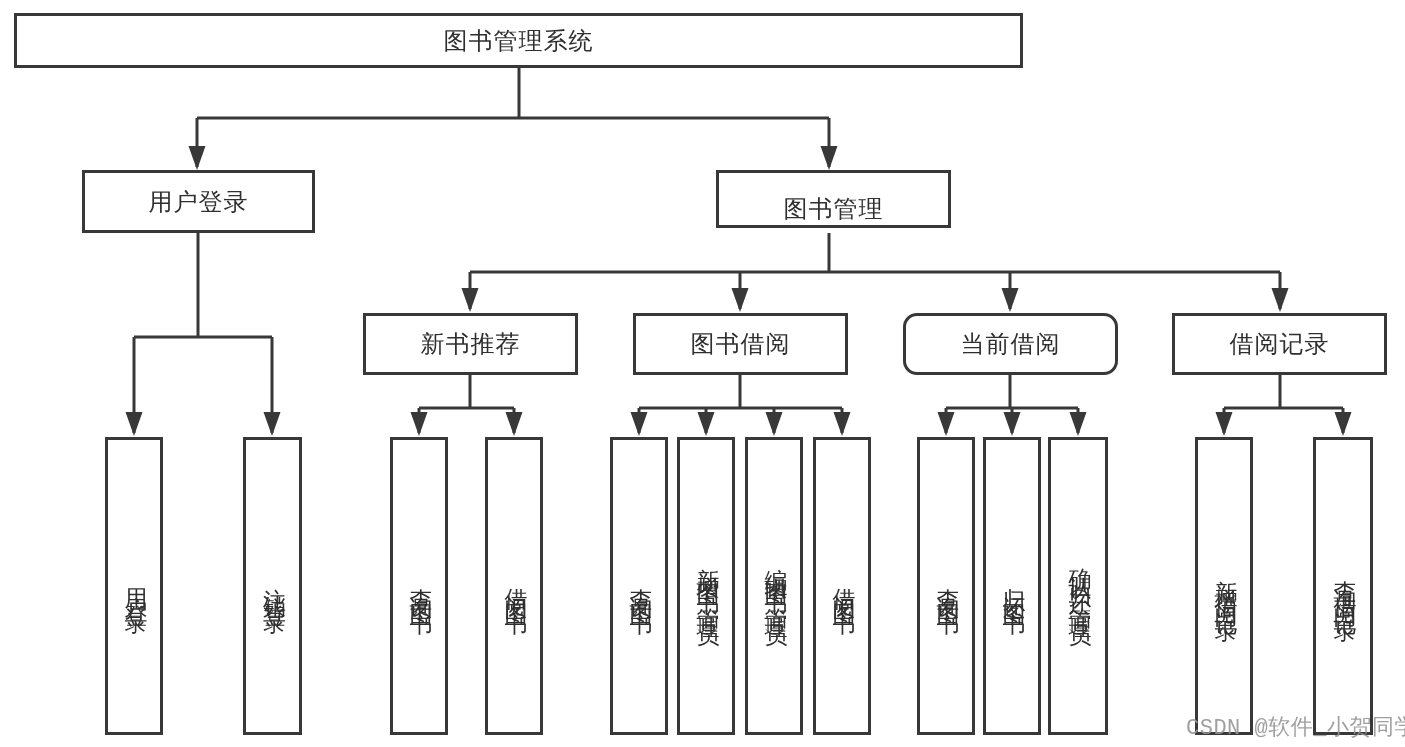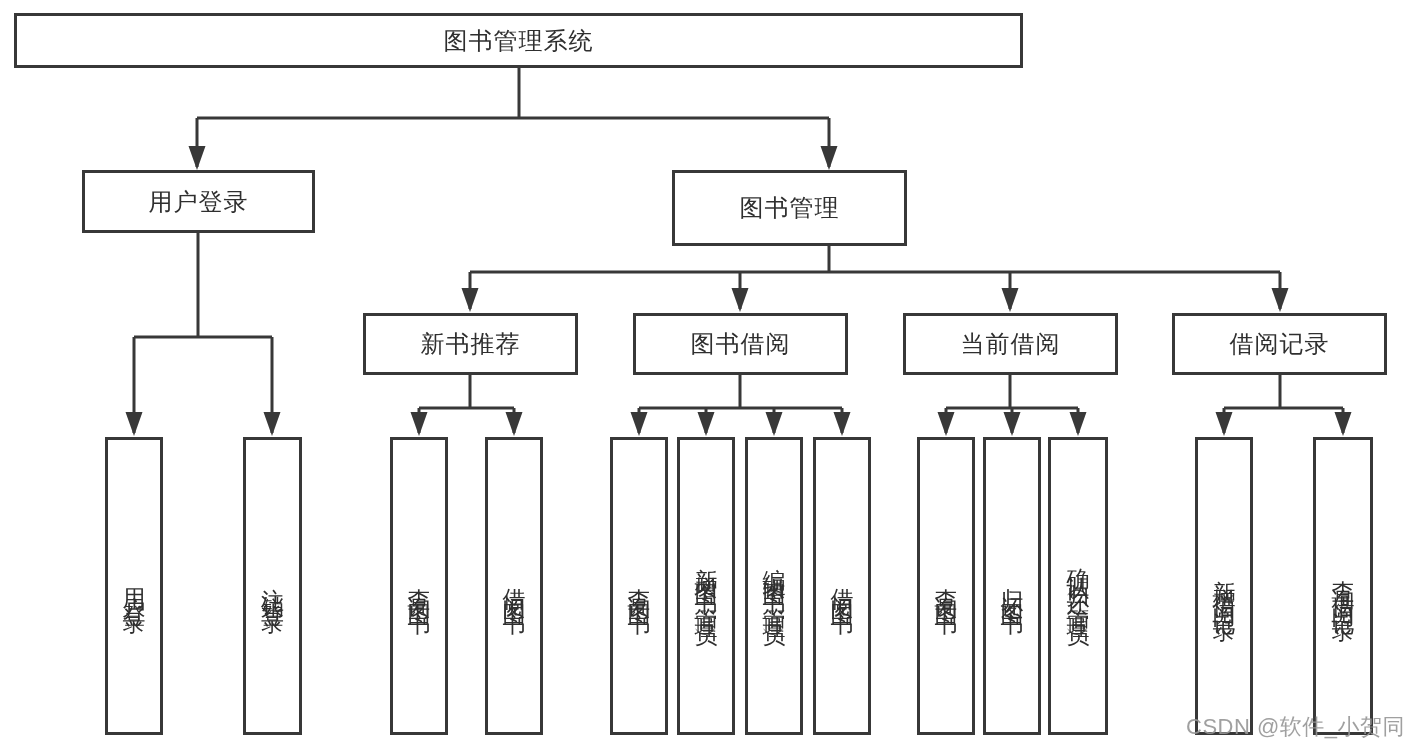--- a/index.html
+++ b/index.html
@@ -1,40 +1,40 @@
 <!DOCTYPE html>
 <html><head>
 <meta charset="utf-8">
 <style>
   html,body{margin:0;padding:0;background:#ffffff;}
   #stage{
     position:relative;width:1405px;height:747px;background:#ffffff;overflow:hidden;
-    font-family:Liberation Sans, sans-serif;color:#2f2f2f;
+    font-family:Liberation Mono, monospace;color:#2f2f2f;
   }
   #wires{position:absolute;left:0;top:0;z-index:1;}
   .box{
     position:absolute;box-sizing:border-box;border:3px solid #383838;background:#ffffff;
     z-index:2;display:flex;align-items:center;justify-content:center;
   }
   .hbox{font-size:24px;letter-spacing:1px;}
   .vbox{font-size:23px;}
   .vbox .vtext{
     writing-mode:vertical-rl;text-orientation:mixed;letter-spacing:8px;
     line-height:1;white-space:nowrap;
   }
   
   .n-root{left:14px;top:13px;width:1009px;height:55px;}
   
   .n-l2-0{left:82px;top:170px;width:233px;height:63px;}
-  .n-l2-1{left:672px;top:170px;width:235px;height:76px;}
+  .n-l2-1{left:716px;top:170px;width:235px;height:58px;align-items:flex-end;}
   
   .n-l3{top:313px;width:215px;height:62px;}
   .n-l3-0{left:363px;}
   .n-l3-1{left:633px;}
-  .n-l3-2{left:903px;}
+  .n-l3-2{left:903px;border-radius:14px;}
   .n-l3-3{left:1172px;}
   
   .leaf{top:437px;width:58px;height:298px;}
   .lf-ul0{left:105px;}
   .lf-ul1{left:243px;width:59px;}
   .lf-nb0{left:390px;}
   .lf-nb1{left:485px;}
   .lf-bb0{left:610px;}
   .lf-bb1{left:677px;}
   .lf-bb2{left:745px;}

